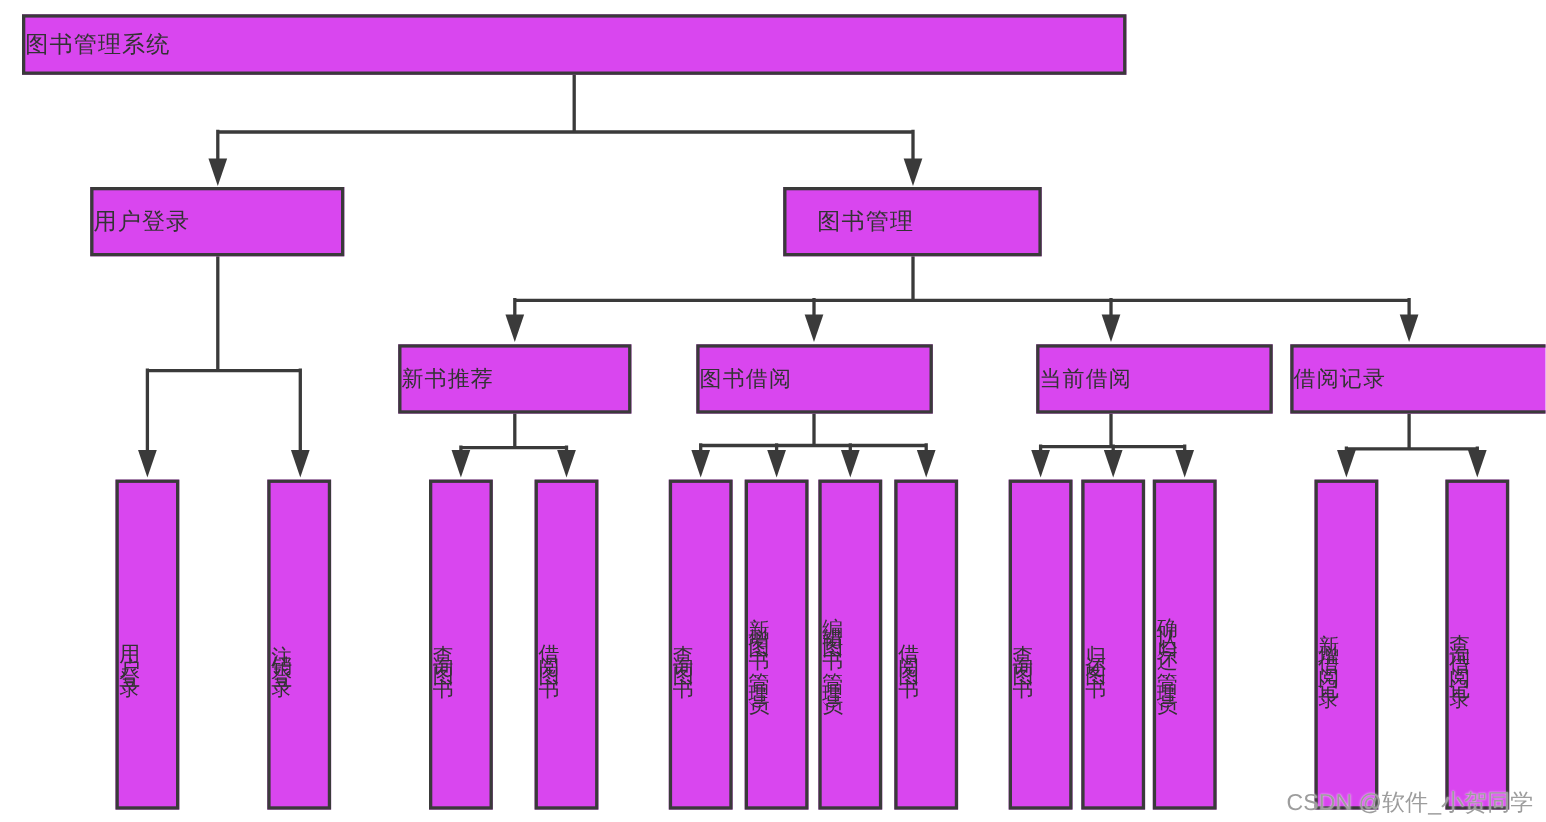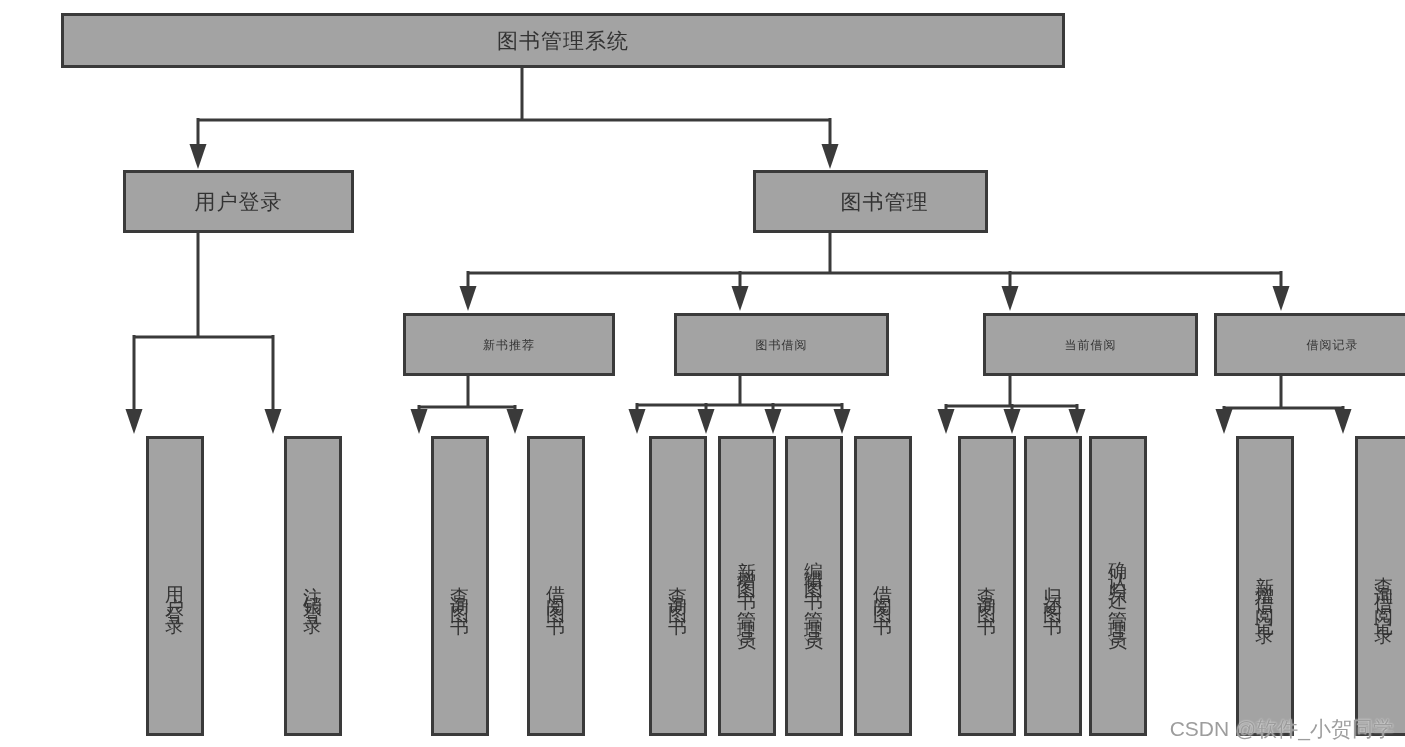--- a/index.html
+++ b/index.html
@@ -20,32 +20,31 @@
   svg.connectors { position: absolute; left: 0; top: 0; z-index: 1; }
   svg.connectors path {
     stroke: var(--line);
     stroke-width: 3;
     fill: none;
   }
   svg.connectors polygon { fill: var(--line); stroke: none; }
   .box {
     position: absolute;
     z-index: 2;
-    background: #a3a3a3;
+    background: #d946ef;
     border: 3px solid var(--line);
     display: flex;
     align-items: center;
-    justify-content: center;
+    justify-content: flex-start;
     color: var(--text);
     text-align: center;
     line-height: 1;
-    margin-left: 41px;
   }
   .box.h { font-size: 21px; letter-spacing: 1px; }
-  .box.l3 { font-size: 12px; }
+  .box.l3 { font-size: 20px; }
   .box.v { width: 58px; top: 436px; height: 300px; }
   .box.v .vtext {
     writing-mode: vertical-rl;
     text-orientation: mixed;
     font-size: 19px;
     letter-spacing: 10px;
     margin-bottom: -10px;
   }
   .watermark {
     position: absolute;

